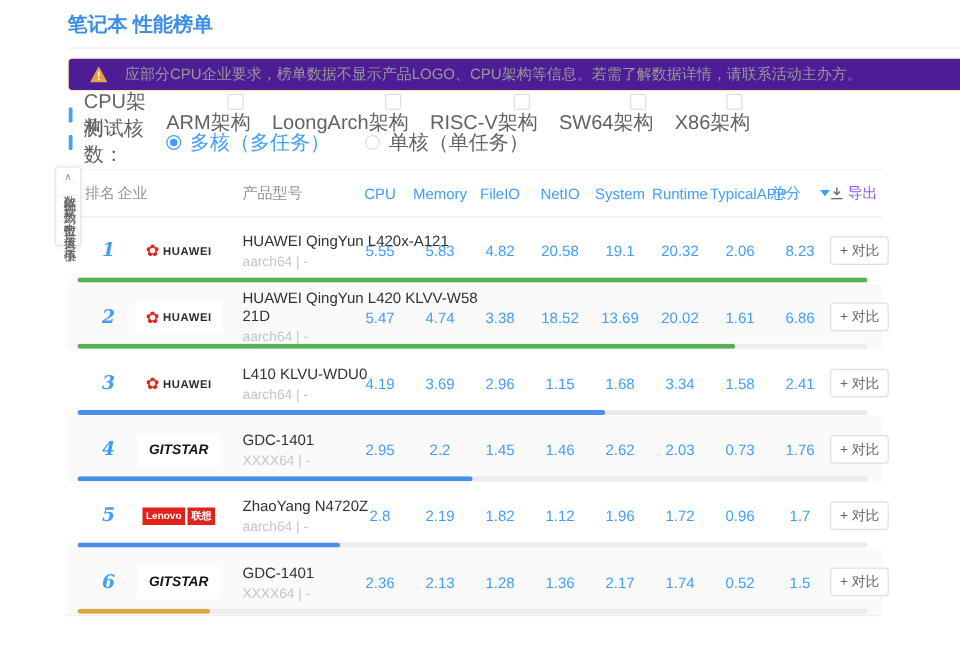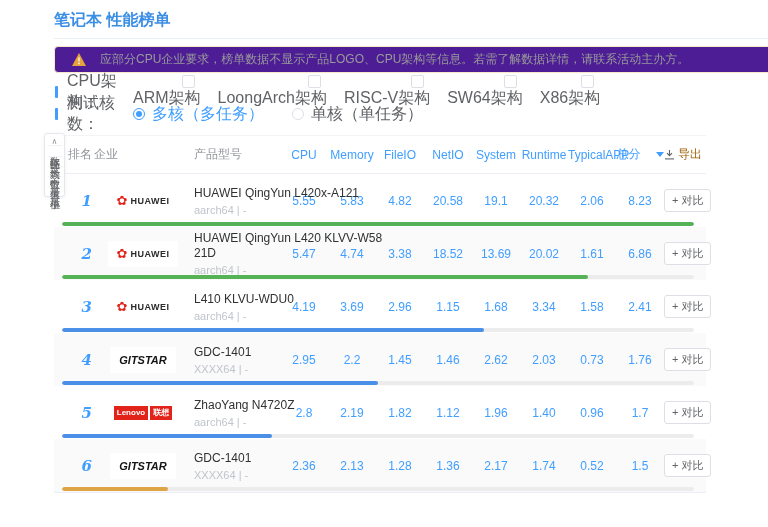--- a/index.html
+++ b/index.html
@@ -55,21 +55,21 @@
   .c-rank { width:30px; text-align:right; flex:none; }
   .c-logo { width:102px; flex:none; display:flex; justify-content:center; align-items:center; }
   .thead .c-logo { justify-content:flex-start; padding-left:2px; }
   .c-prod { width:86px; flex:none; }
   .c-val { width:48px; flex:none; text-align:center; }
   .thead .c-val { color:#409EFF; cursor:pointer; }
   .c-btn { width:44px; flex:none; text-align:left; }
   .score-h { display:inline-flex; align-items:center; gap:15px; }
   .caret { width:0; height:0; border-left:4px solid transparent; border-right:4px solid transparent;
            border-top:5px solid #409EFF; display:inline-block; }
-  .export { display:inline-flex; align-items:center; gap:3px; color:#a16207; cursor:pointer; white-space:nowrap; }
+  .export { display:inline-flex; align-items:center; gap:3px; color:#8b5cf6; cursor:pointer; white-space:nowrap; }
 
   .row { position:relative; display:flex; align-items:center; min-height:53px; padding-left:8px; }
   .row.even { background:#fafafa; }
   .rank-num { font-family:"DejaVu Serif",serif; font-style:italic; font-weight:600;
               color:#409EFF; font-size:15px; }
   .logo-box { background:#fff; padding:7px 9px; display:flex; align-items:center; justify-content:center; }
   .logo-hw { display:flex; align-items:center; gap:3px; }
   .hw-flower { color:#e2231a; font-size:13px; line-height:12px; }
   .hw-text { font-size:9px; font-weight:bold; color:#2b2b2b; letter-spacing:.5px; }
   .logo-gitstar { font-size:11px; font-weight:800; font-style:italic; color:#141414; letter-spacing:0; }
@@ -305,21 +305,21 @@
         </span>
       <span class="c-prod">
           <div class="pname">ZhaoYang N4720Z</div>
           <div class="psub">aarch64  | -</div>
         </span>
       <span class="c-val">2.8</span>
       <span class="c-val">2.19</span>
       <span class="c-val">1.82</span>
       <span class="c-val">1.12</span>
       <span class="c-val">1.96</span>
-      <span class="c-val">1.40</span>
+      <span class="c-val">1.72</span>
       <span class="c-val">0.96</span>
       <span class="c-val">1.7</span>
       <span class="c-btn"><button class="cmp-btn">+ 对比</button></span>
       <span class="bar bar-blue">
           <i style="width: 33.3%;"></i>
         </span>
     </div>
 
     <div class="row even">
       <span class="c-rank"><span class="rank-num">6</span></span>

